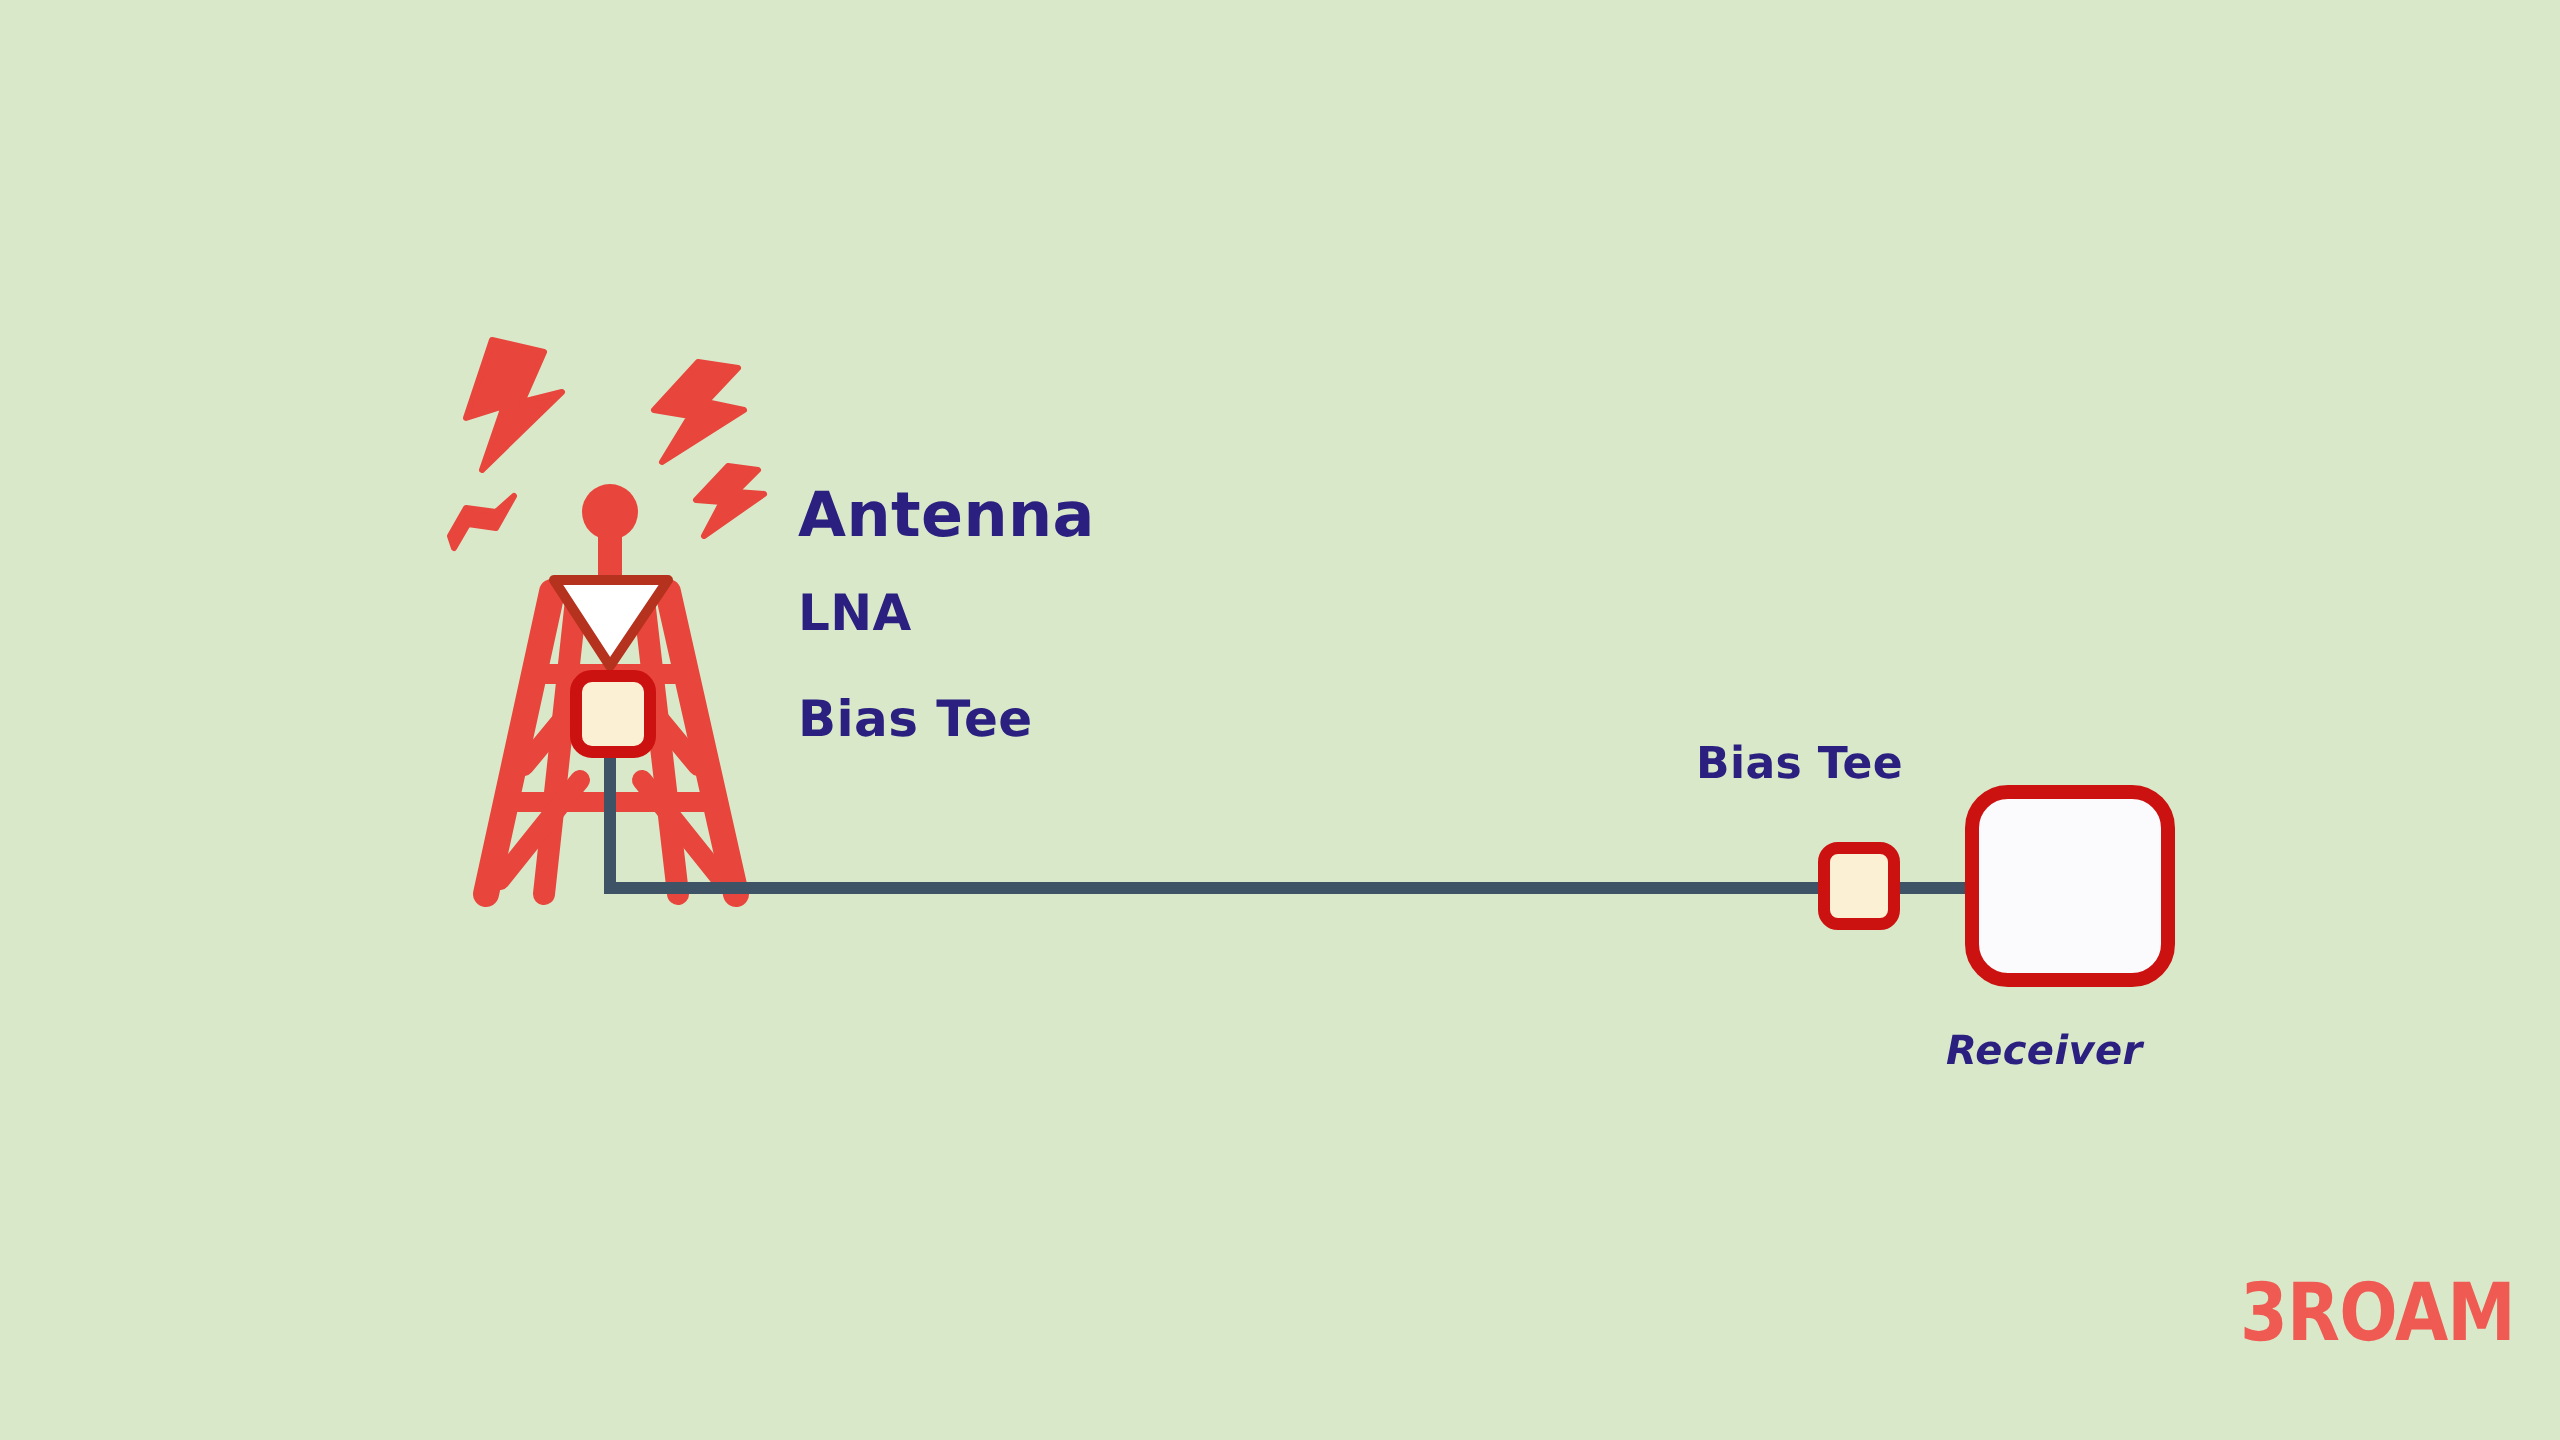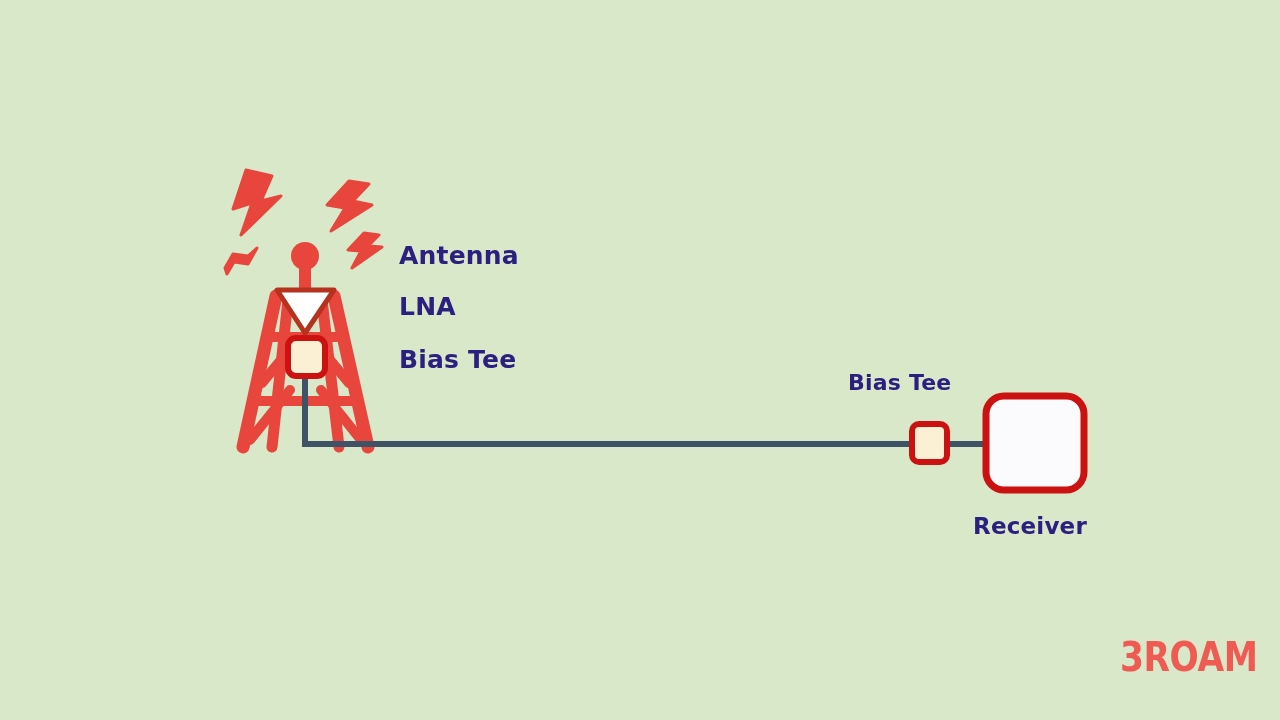--- a/index.html
+++ b/index.html
@@ -28,25 +28,25 @@
     height: 720px;
   }
   .diagram-label {
     position: absolute;
     font-family: "DejaVu Sans", "Liberation Sans", sans-serif;
     font-weight: bold;
     white-space: nowrap;
     line-height: 1;
     letter-spacing: 0.2px;
   }
-  #label-antenna { left: 399px; top: 243px; font-size: 25px; }
+  #label-antenna { left: 399px; top: 243px; font-size: 31px; }
   #label-lna     { left: 399px; top: 294px; font-size: 25px; text-align: center; }
   #label-bias-tee-tower { left: 399px; top: 347px; font-size: 25px; }
   #label-bias-tee-ground { left: 848px; top: 372px; font-size: 22px; }
-  #label-receiver { left: 973px; top: 515px; font-size: 23px; }
+  #label-receiver { left: 973px; top: 515px; font-size: 20px; font-style: italic; }
   #watermark {
     position: absolute;
     left: 1120px;
     top: 634px;
     font-family: "DejaVu Sans", "Liberation Sans", sans-serif;
     font-weight: bold;
     font-size: 40px;
     letter-spacing: -0.5px;
     transform: scaleX(0.86);
     transform-origin: left top;

